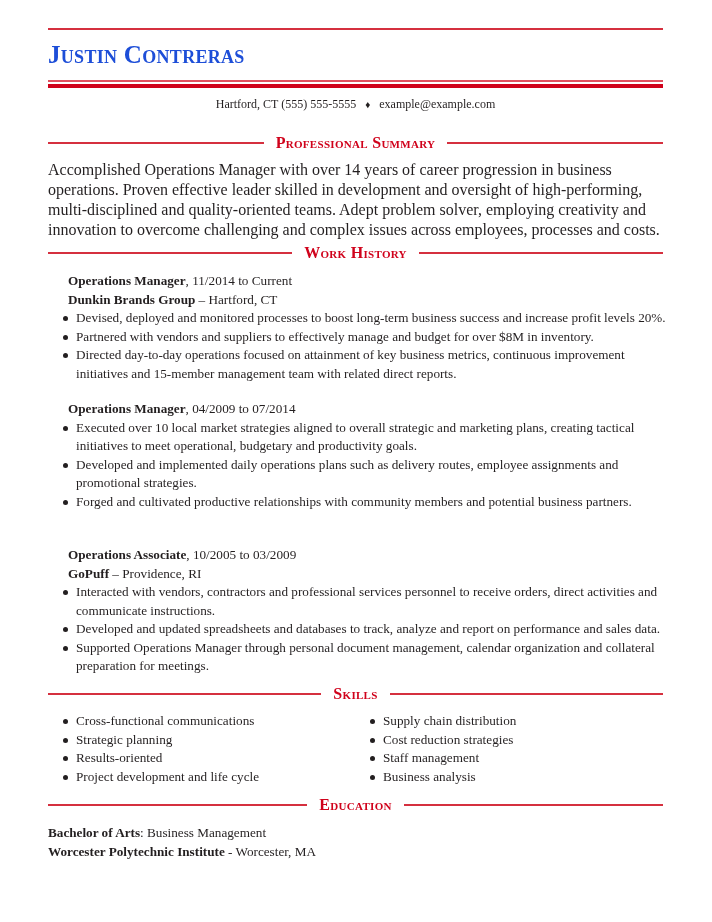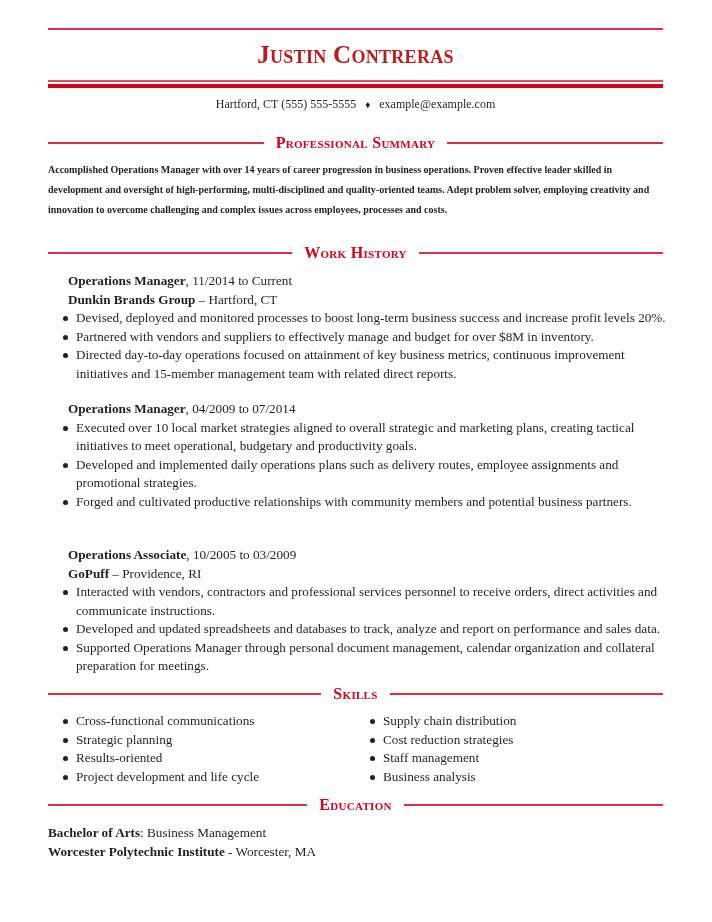--- a/index.html
+++ b/index.html
@@ -7,22 +7,22 @@
     body {
       font-family: "Liberation Serif", "DejaVu Serif", serif;
       color: #231f20;
       font-size: 13px;
       position: relative;
     }
     .page { position: absolute; left: 48px; top: 0; width: 615px; }
 
     .top-rule { position: absolute; left: 0; top: 28px; width: 615px; height: 2px; background: #d5303f; }
     .name {
-      position: absolute; left: 0; top: 38px; width: 615px; text-align: center;
-      color: #b91c1c; font-weight: bold; font-size: 25px; font-variant: small-caps;
+      position: absolute; left: 0; top: 38px; width: 615px; text-align: left;
+      color: #1d4ed8; font-weight: bold; font-size: 25px; font-variant: small-caps;
       letter-spacing: 0.3px; line-height: 34px;
     }
     .double-rule-thin { position: absolute; left: 0; top: 80px; width: 615px; height: 2px; background: #e0505f; }
     .double-rule-thick { position: absolute; left: 0; top: 84px; width: 615px; height: 4px; background: #d0021b; }
 
     .contact {
       position: absolute; left: 0; top: 96px; width: 615px; text-align: center;
       font-size: 12px; line-height: 16px;
     }
     .contact .sep { margin: 0 6px; font-size: 10px; }
@@ -32,21 +32,21 @@
       display: flex; align-items: center;
     }
     .section-head .rule { flex: 1; height: 2px; background: #d5303f; }
     .section-head .title {
       color: #d0021b; font-weight: bold; font-variant: small-caps;
       font-size: 16px; padding: 0 12px; line-height: 20px; letter-spacing: 0.3px;
     }
 
     .summary {
       position: absolute; left: 0; top: 160px; width: 620px;
-      font-size: 10px; line-height: 20px; font-weight: bold;
+      font-size: 16px; line-height: 20px;
     }
 
     .job { position: absolute; left: 0; width: 620px; font-size: 13.2px; line-height: 18.5px; }
     .job .title-line b, .job .company-line b { font-weight: bold; margin-left: 20px; }
     .job ul { list-style: none; margin: 0; padding: 0; }
     .job li { position: relative; padding-left: 28px; }
     .job li .bullet {
       position: absolute; left: 15px; top: 7px; width: 5px; height: 5px;
       border-radius: 50%; background: #231f20;
     }

